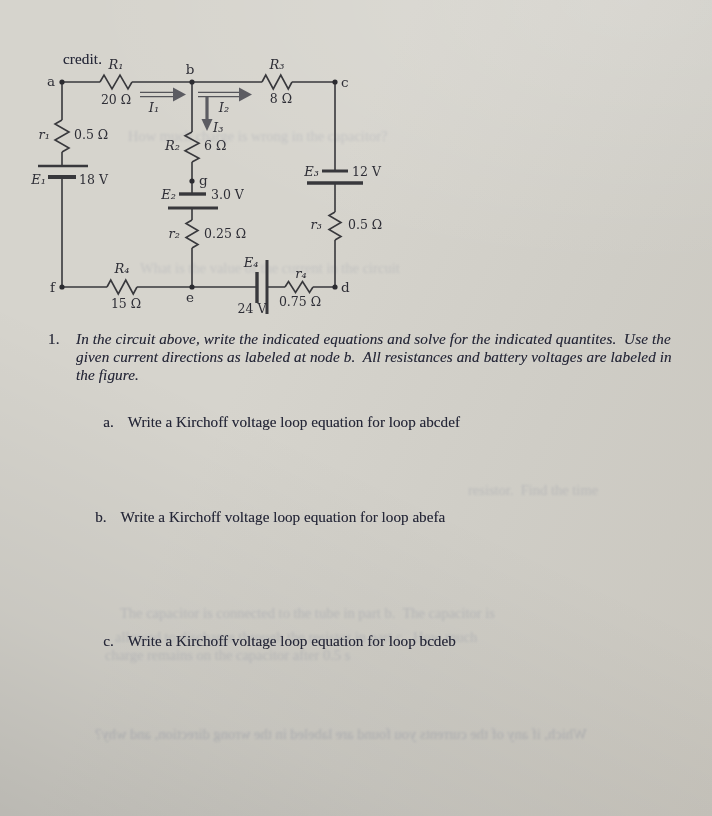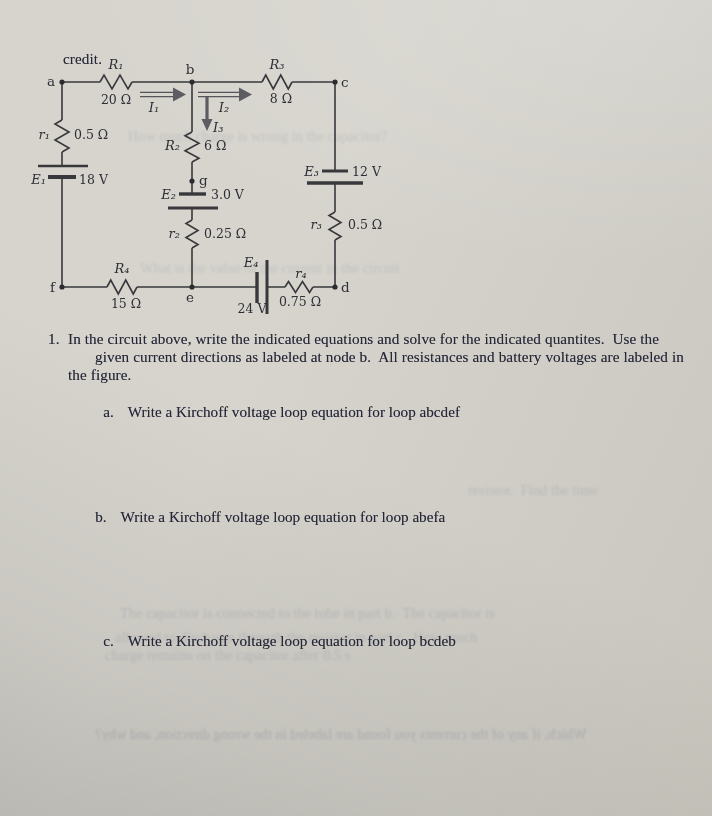--- a/index.html
+++ b/index.html
@@ -12,29 +12,29 @@
     background:
       radial-gradient(ellipse 130% 55% at 88% 0%, rgba(255,255,255,0.16), rgba(255,255,255,0) 60%),
       linear-gradient(205deg, rgba(0,0,0,0) 55%, rgba(0,0,0,0.06) 82%, rgba(0,0,0,0.13) 100%),
       linear-gradient(115deg, #d6d4cd 0%, #d6d4cd 38%, #cfcdc6 68%, #c9c6be 100%);
   }
   .txt{position:absolute;white-space:pre;font-size:15.2px;letter-spacing:0.1px;
        text-shadow:0 0 0.5px rgba(40,40,60,0.45);}
   .header-line1{left:63px;top:28px;}
   .header-line2{left:63px;top:50px;}
   .q1{left:48px;top:330px;}
-  .q1 .qline{position:absolute;white-space:pre;left:20px;}
+  .q1 .qline{position:absolute;white-space:pre;left:28px;font-style:italic;}
   .q1 .qnum{position:absolute;left:0;top:0;}
   .qline.l1{top:0;}
-  .qline.l2{top:18px;margin-left:27px;}
+  .qline.l2{top:18px;}
   .qline.l3{top:36px;}
   .part{position:absolute;font-size:15.2px;white-space:pre;
         text-shadow:0 0 0.5px rgba(40,40,60,0.45);}
   .part .plabel{display:inline-block;margin-right:14px;}
-  .part-a{left:88px;top:385px;}
+  .part-a{left:88px;top:395px;}
   .part-b{left:80px;top:490px;text-align:right;}
   .part-c{left:88px;top:614px;}
   .part-d{left:103px;top:740px;}
   .ghost{position:absolute;font-size:14.5px;color:#3d4a73;filter:blur(0.9px);white-space:pre;}
   .g0{left:128px;top:128px;opacity:0.13;}
   .g1{left:140px;top:260px;opacity:0.12;}
   .g2{left:468px;top:482px;opacity:0.15;}
   .g3{left:120px;top:605px;opacity:0.16;}
   .g4{left:115px;top:629px;opacity:0.15;}
   .g5{left:105px;top:647px;opacity:0.15;}

